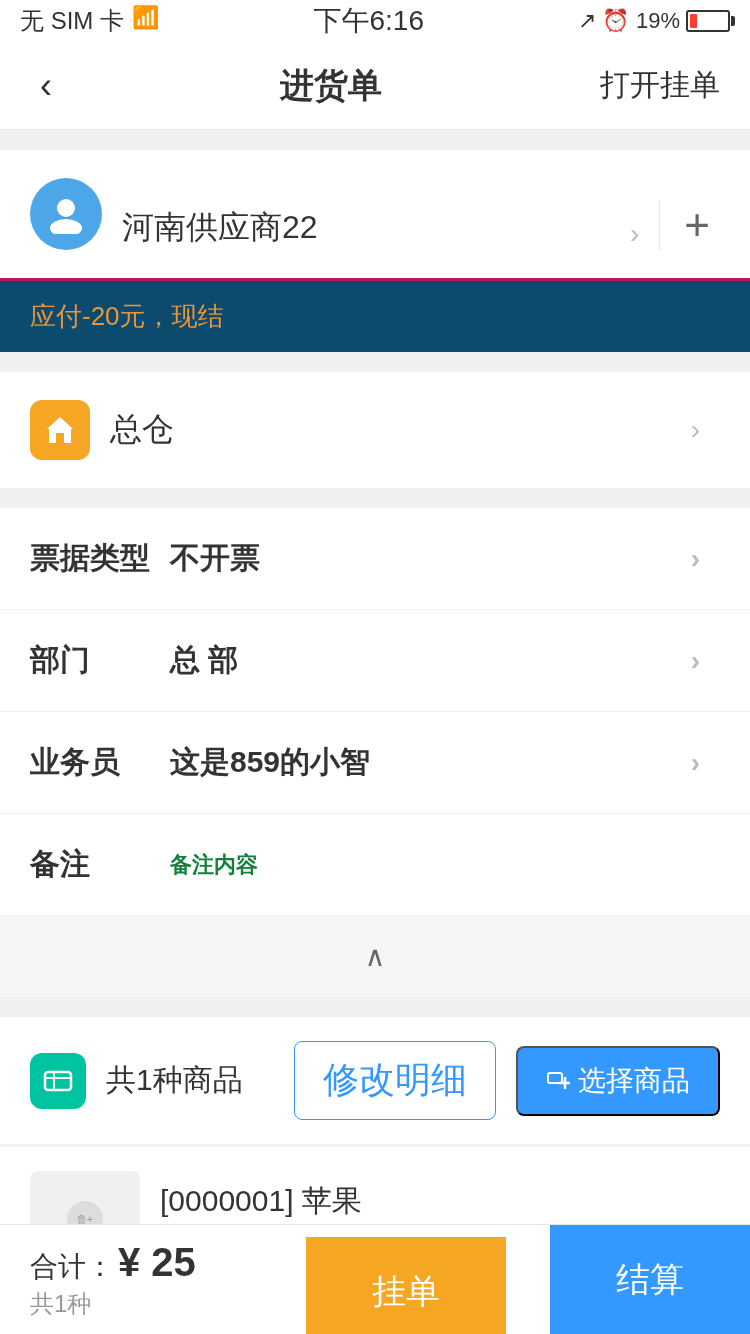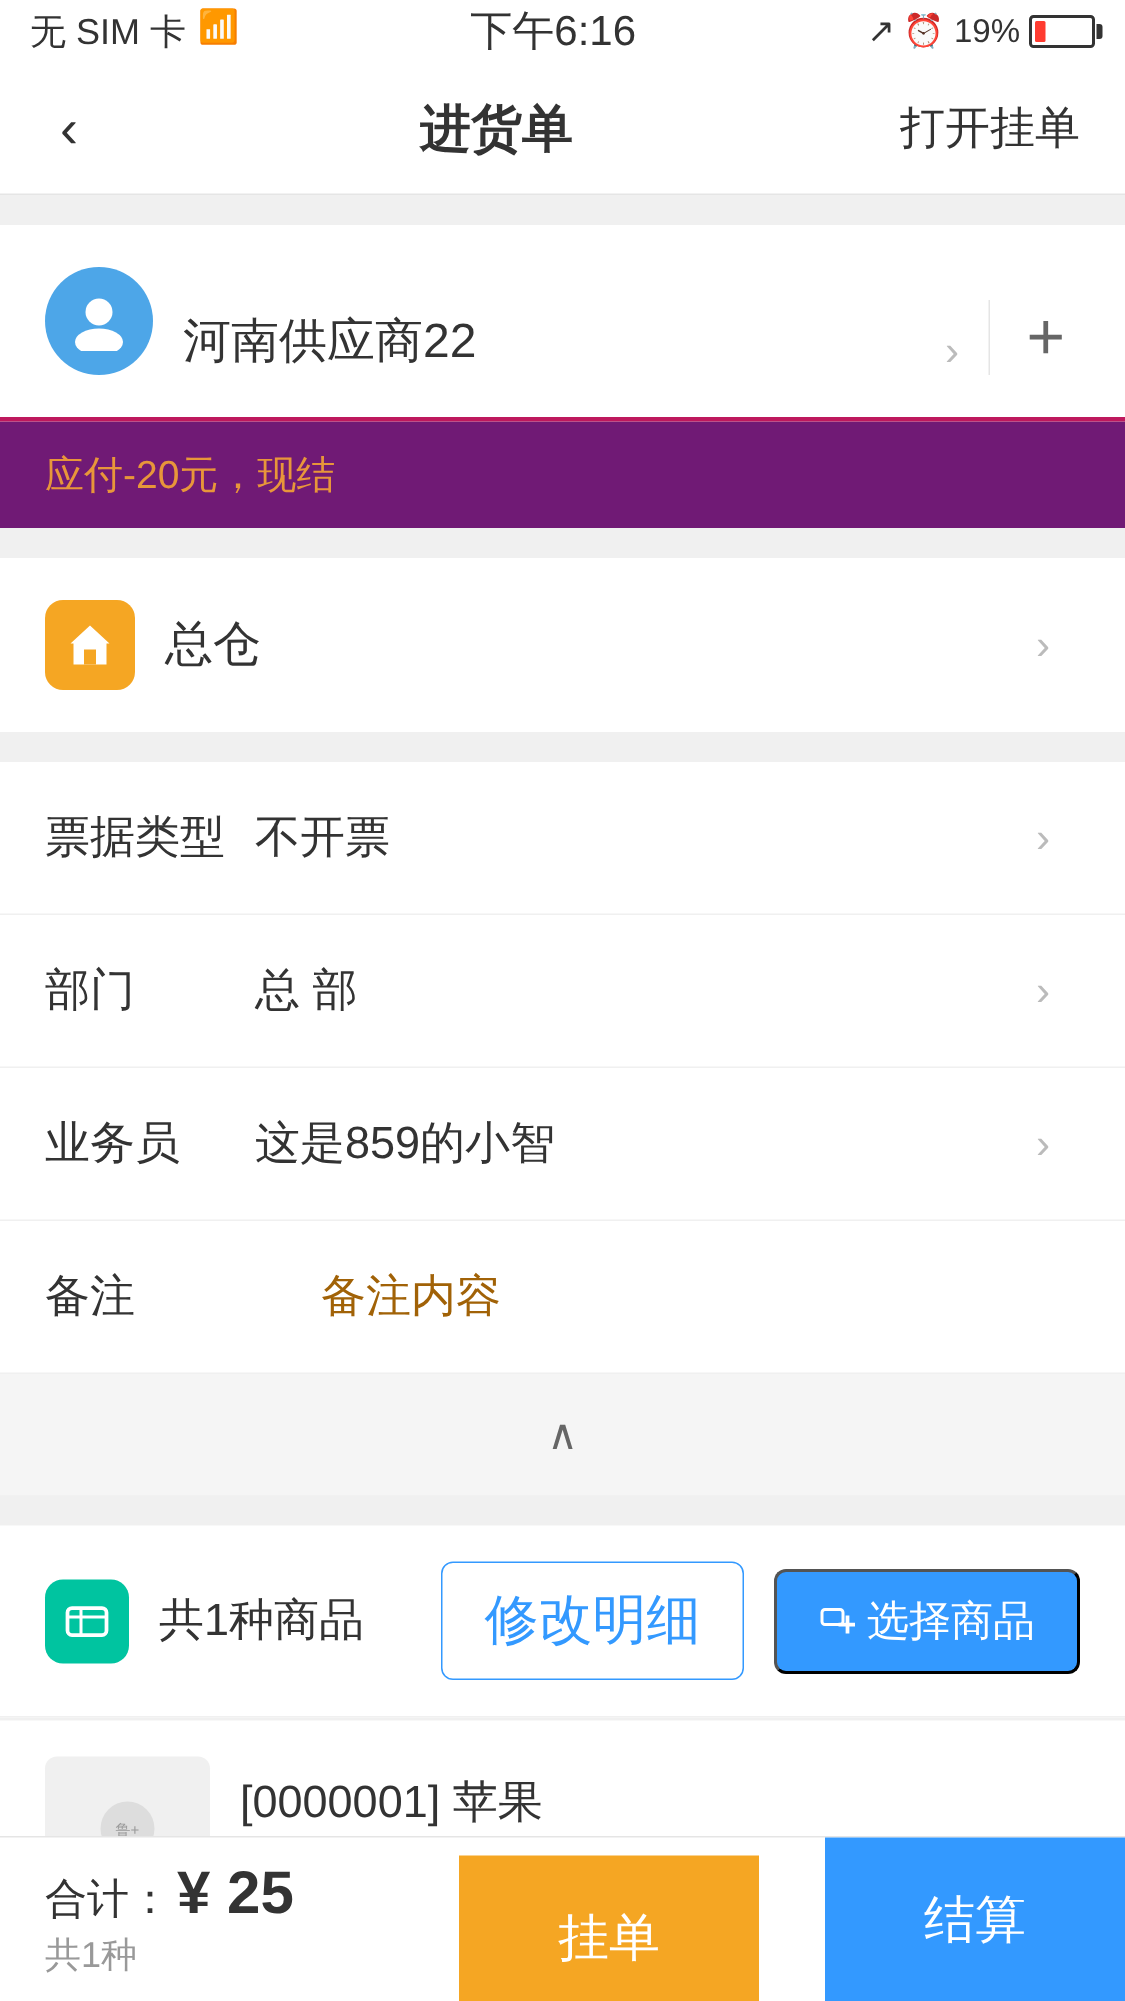--- a/index.html
+++ b/index.html
@@ -76,21 +76,21 @@
     .supplier-avatar svg { width: 40px; height: 40px; fill: #fff; }
     .supplier-name { flex: 1; font-size: 32px; color: #333; }
     .chevron-right { color: #bbb; font-size: 28px; margin-right: 20px; }
     .add-btn {
       font-size: 44px; color: #666; cursor: pointer; padding: 0 10px;
       border-left: 1px solid #e5e5e5; padding-left: 24px;
     }
 
     
     .payment-notice {
-      background: #701a75;
+      background: #0c4a6e;
       padding: 18px 30px;
       font-size: 26px;
       color: #e8963a;
     }
 
     
     .warehouse-row {
       display: flex;
       align-items: center;
       padding: 28px 30px;
@@ -103,24 +103,25 @@
     .warehouse-icon svg { width: 34px; height: 34px; fill: #fff; }
     .warehouse-name { flex: 1; font-size: 32px; color: #333; }
 
     
     .form-row {
       display: flex;
       align-items: center;
       padding: 30px 30px;
       background: #fff;
       border-bottom: 1px solid #f0f0f0;
+      font-weight: bold;
     }
     .form-label { width: 140px; font-size: 30px; color: #333; flex-shrink: 0; }
     .form-value { flex: 1; font-size: 30px; color: #333; }
-    .form-placeholder { flex: 1; font-size: 30px; color: #a16207; margin-left: 44px; }
+    .form-placeholder { flex: 1; font-size: 22px; color: #15803d; }
 
     
     .collapse-btn {
       background: #f5f5f5;
       text-align: center;
       padding: 24px 0;
       font-size: 28px;
       color: #666;
       cursor: pointer;
       display: flex; align-items: center; justify-content: center; gap: 8px;

